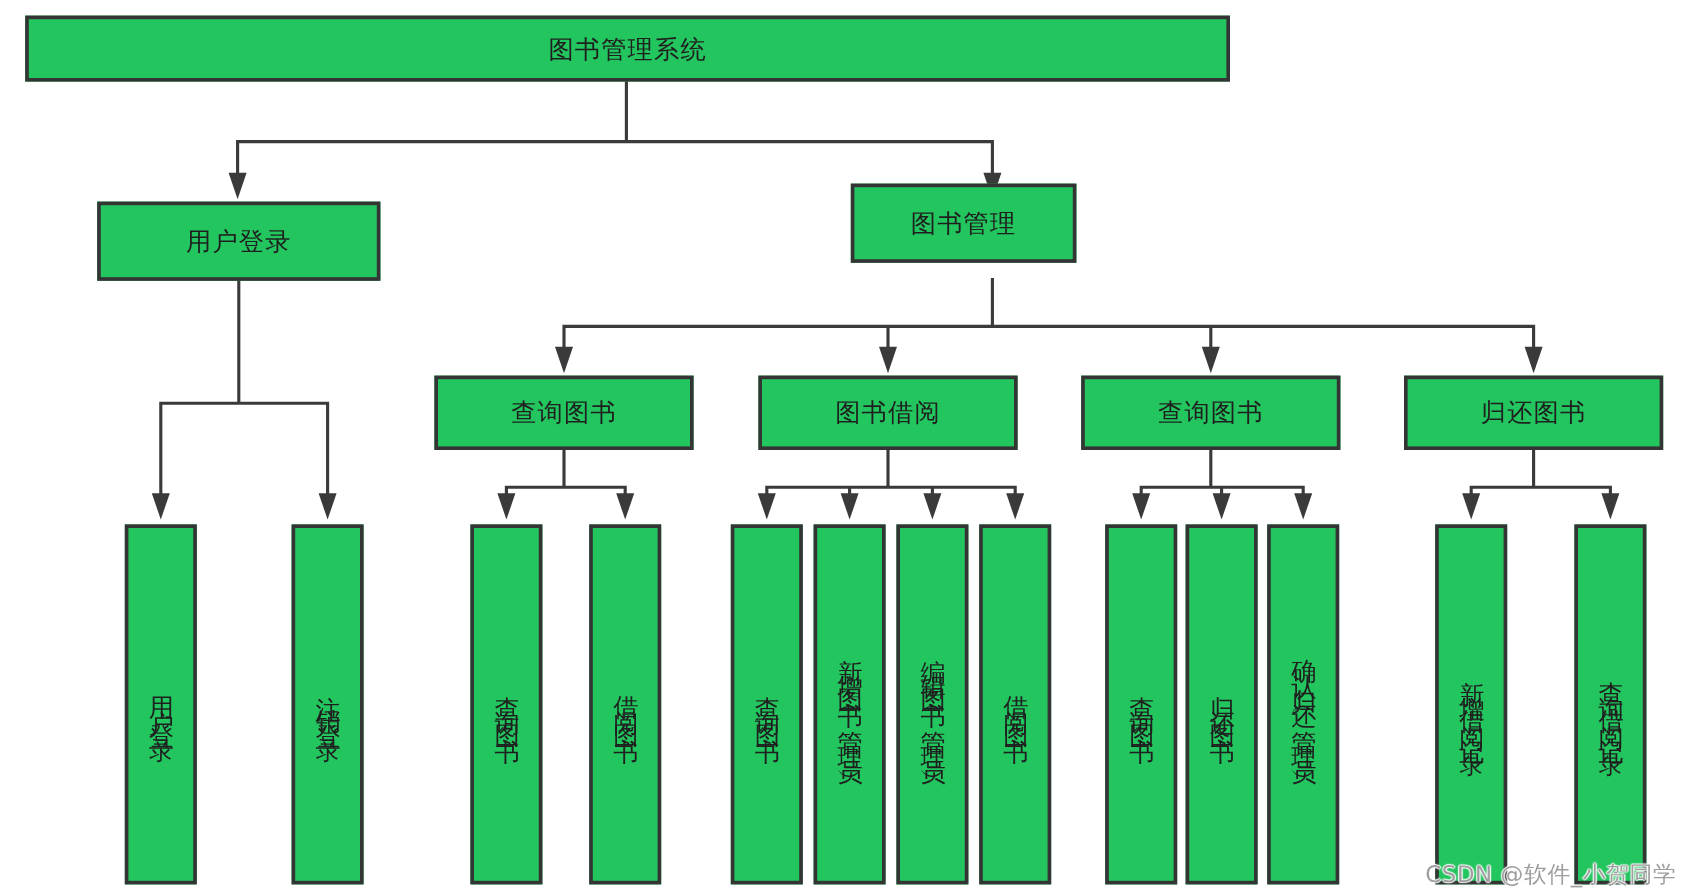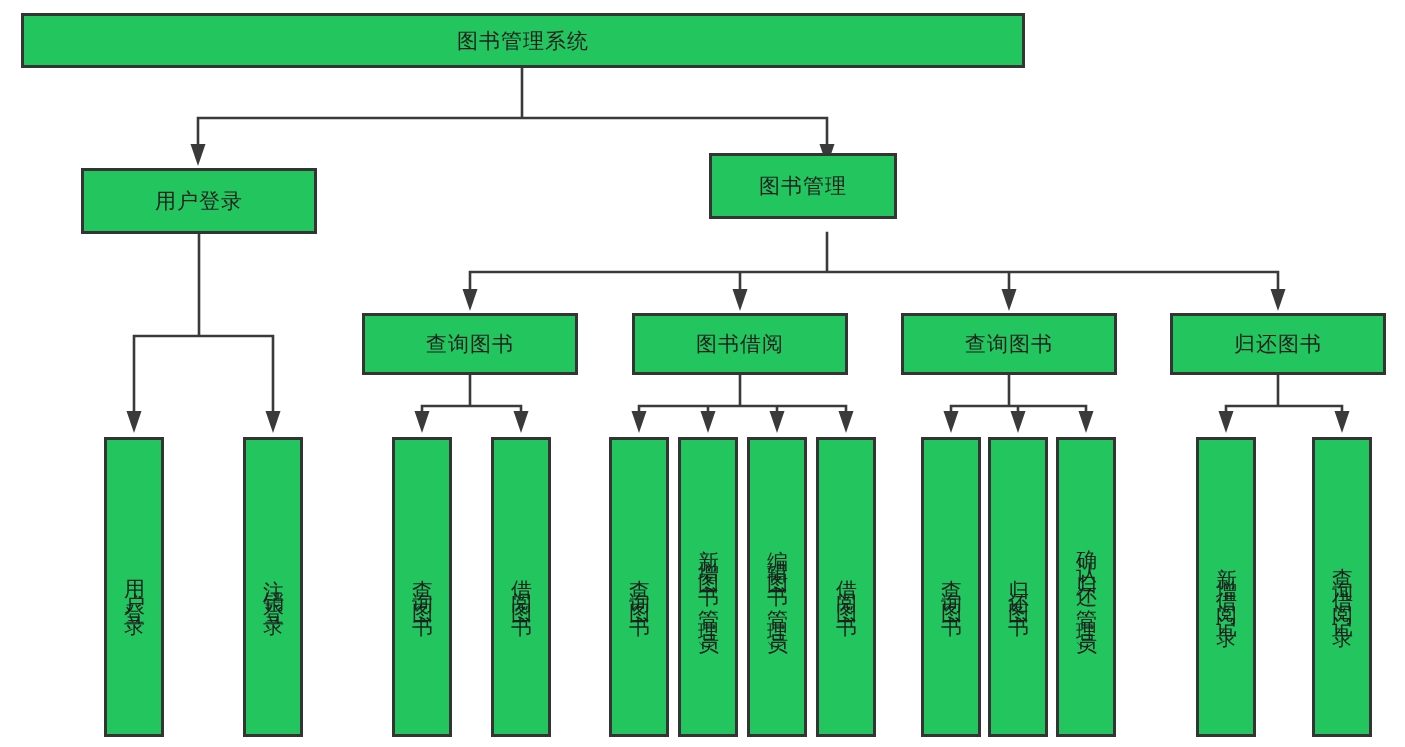--- a/index.html
+++ b/index.html
@@ -142,14 +142,15 @@
     <span>确认归还（管理员）</span>
   </div>
 
   <div class="node v" style="left:1196px;top:437px;width:60px;height:300px">
     <span>新增借阅记录</span>
   </div>
   <div class="node v" style="left:1312px;top:437px;width:60px;height:300px">
     <span>查询借阅记录</span>
   </div>
 
+  <div class="watermark">CSDN @软件_小贺同学</div>
 
 </div>
 
 </body></html>

